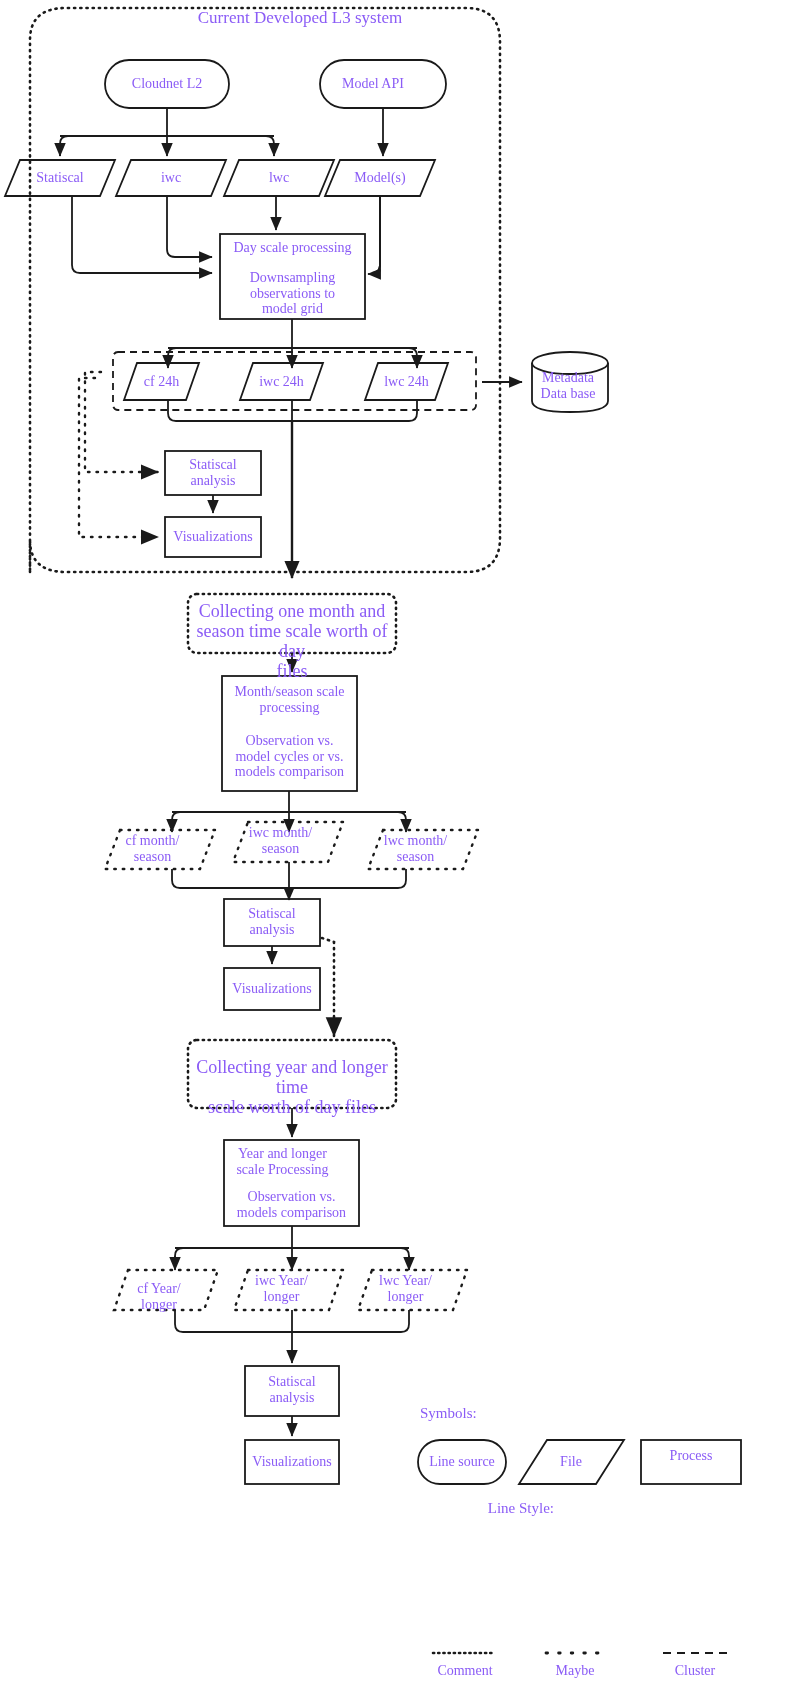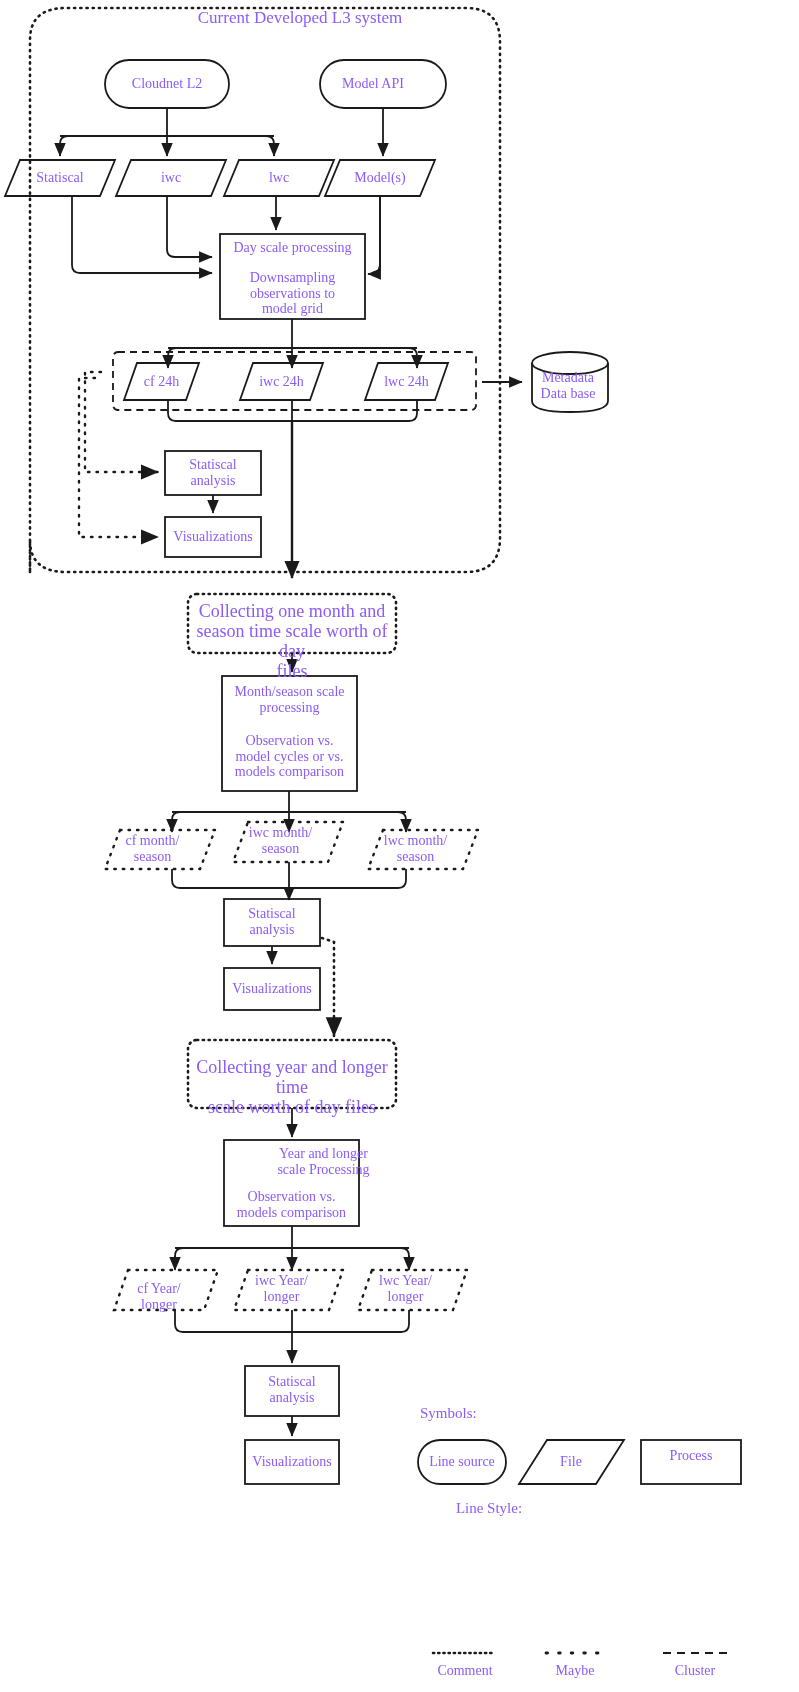--- a/index.html
+++ b/index.html
@@ -222,21 +222,21 @@
   <div>Statiscal</div>
   <div>analysis</div>
 </div>
 <div class="lbl t14 ctr" style="left:224px;top:968px;width:96px;height:42px;">Visualizations</div>
 
 <div class="lbl t13" style="left:190px;top:1057px;width:204px;">
   <div>Collecting year and longer time</div>
   <div>scale worth of day files</div>
 </div>
 
-<div class="lbl t14" style="left:224px;top:1146px;width:117px;margin-left:41px;">
+<div class="lbl t14" style="left:224px;top:1146px;width:117px;">
   <div>Year and longer</div>
   <div>scale Processing</div>
 </div>
 <div class="lbl t14" style="left:224px;top:1189px;width:135px;">
   <div>Observation vs.</div>
   <div>models comparison</div>
 </div>
 
 <div class="lbl t14" style="left:114px;top:1273px;width:90px;margin-top:8px;">
   <div>cf Year/</div>
@@ -255,19 +255,19 @@
   <div>Statiscal</div>
   <div>analysis</div>
 </div>
 <div class="lbl t14 ctr" style="left:245px;top:1440px;width:94px;height:44px;">Visualizations</div>
 
 <div class="lbl t15" style="left:420px;top:1405px;width:110px;text-align:left;">Symbols:</div>
 <div class="lbl t14 ctr" style="left:415px;top:1440px;width:94px;height:44px;">Line source</div>
 <div class="lbl t14 ctr" style="left:524px;top:1440px;width:94px;height:44px;">File</div>
 <div class="lbl t14 ctr" style="left:641px;top:1440px;width:100px;height:32px;">Process</div>
 
-<div class="lbl t15" style="left:424px;top:1500px;width:130px;text-align:center;">Line Style:</div>
+<div class="lbl t15" style="left:424px;top:1500px;width:130px;text-align:right;">Line Style:</div>
 
 <div class="lbl t14" style="left:420px;top:1663px;width:90px;">Comment</div>
 <div class="lbl t14" style="left:530px;top:1663px;width:90px;">Maybe</div>
 <div class="lbl t14" style="left:650px;top:1663px;width:90px;">Cluster</div>
 
 </div>
 
 </body></html>

